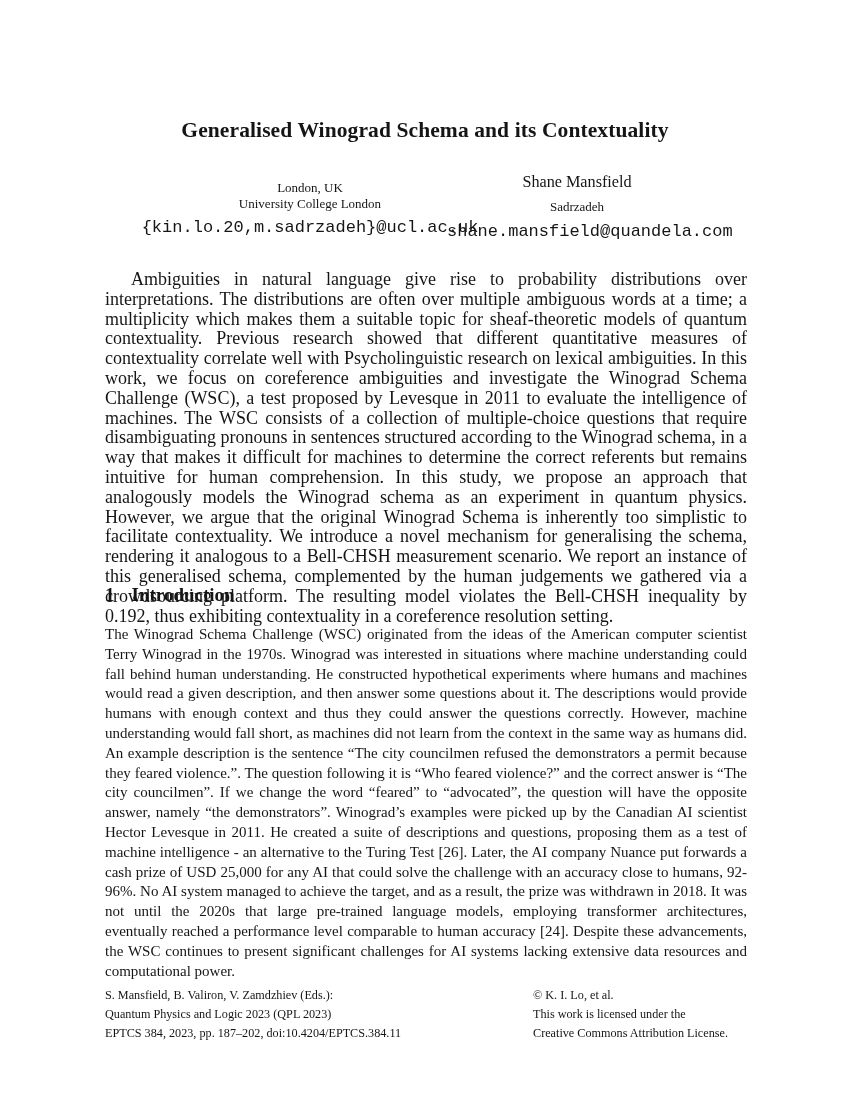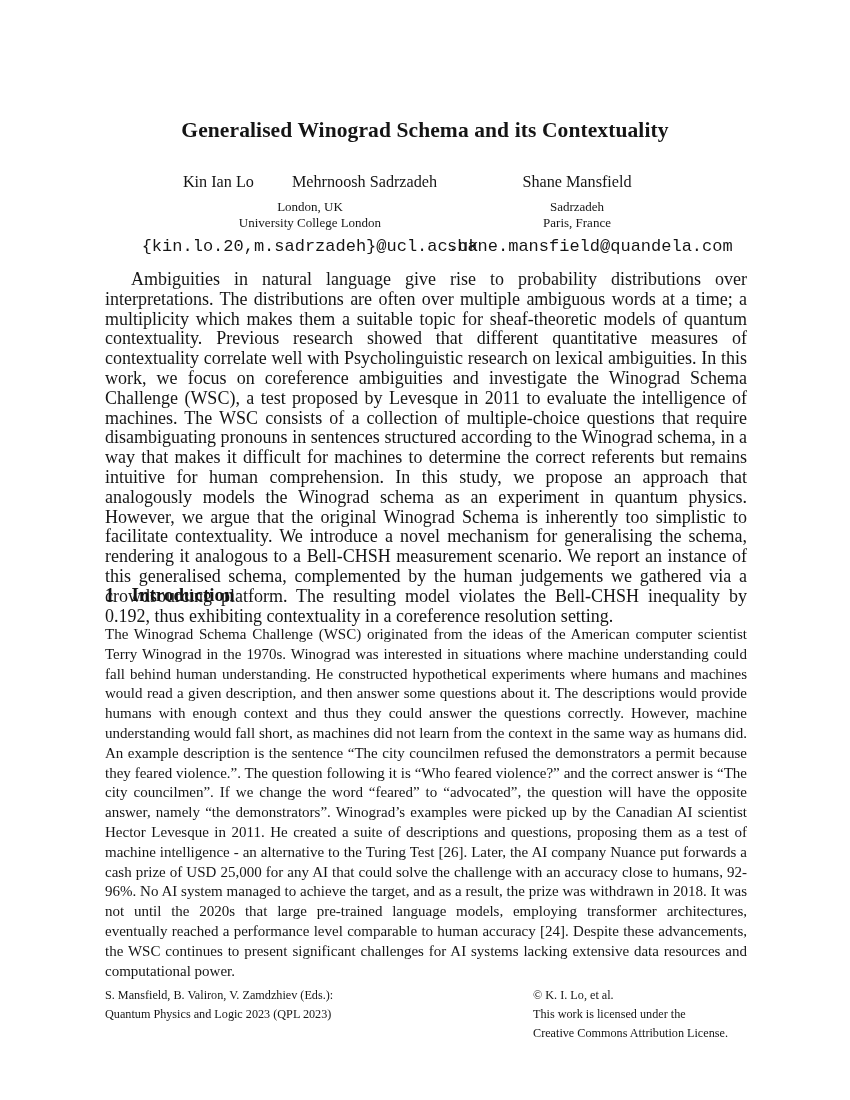--- a/index.html
+++ b/index.html
@@ -87,54 +87,50 @@
 </style>
 </head>
 <body>
 
 <div class="page">
 
   <h1 class="title">Generalised Winograd Schema and its Contextuality</h1>
 
   <div class="authors">
     <div class="author-group g1">
-      <div class="names">
-        <span>Kin Ian Lo</span>
-        <span>Mehrnoosh Sadrzadeh</span>
-      </div>
       <div class="affil">
         <div>London, UK</div>
         <div>University College London</div>
       </div>
       <div class="email">{kin.lo.20,m.sadrzadeh}@ucl.ac.uk</div>
     </div>
     <div class="author-group g2">
       <div class="names">
         <span>Shane Mansfield</span>
       </div>
       <div class="affil">
         <div>Sadrzadeh</div>
-        <div>Paris, France</div>
       </div>
       <div class="email">shane.mansfield@quandela.com</div>
     </div>
   </div>
 
   <p class="abstract">Ambiguities in natural language give rise to probability distributions over interpretations. The distributions are often over multiple ambiguous words at a time; a multiplicity which makes them a suitable topic for sheaf-theoretic models of quantum contextuality. Previous research showed that different quantitative measures of contextuality correlate well with Psycholinguistic research on lexical ambiguities. In this work, we focus on coreference ambiguities and investigate the Winograd Schema Challenge (WSC), a test proposed by Levesque in 2011 to evaluate the intelligence of machines. The WSC consists of a collection of multiple-choice questions that require disambiguating pronouns in sentences structured according to the Winograd schema, in a way that makes it difficult for machines to determine the correct referents but remains intuitive for human comprehension. In this study, we propose an approach that analogously models the Winograd schema as an experiment in quantum physics. However, we argue that the original Winograd Schema is inherently too simplistic to facilitate contextuality. We introduce a novel mechanism for generalising the schema, rendering it analogous to a Bell-CHSH measurement scenario. We report an instance of this generalised schema, complemented by the human judgements we gathered via a crowdsourcing platform. The resulting model violates the Bell-CHSH inequality by 0.192, thus exhibiting contextuality in a coreference resolution setting.</p>
 
   <h2 class="section-heading">
     <span class="sec-num">1</span><span class="sec-title">Introduction</span>
   </h2>
 
   <p class="body-text">The Winograd Schema Challenge (WSC) originated from the ideas of the American computer scientist Terry Winograd in the 1970s. Winograd was interested in situations where machine understanding could fall behind human understanding. He constructed hypothetical experiments where humans and machines would read a given description, and then answer some questions about it. The descriptions would provide humans with enough context and thus they could answer the questions correctly. However, machine understanding would fall short, as machines did not learn from the context in the same way as humans did. An example description is the sentence “The city councilmen refused the demonstrators a permit because they feared violence.”. The question following it is “Who feared violence?” and the correct answer is “The city councilmen”. If we change the word “feared” to “advocated”, the question will have the opposite answer, namely “the demonstrators”. Winograd’s examples were picked up by the Canadian AI scientist Hector Levesque in 2011. He created a suite of descriptions and questions, proposing them as a test of machine intelligence - an alternative to the Turing Test [26]. Later, the AI company Nuance put forwards a cash prize of USD 25,000 for any AI that could solve the challenge with an accuracy close to humans, 92-96%. No AI system managed to achieve the target, and as a result, the prize was withdrawn in 2018. It was not until the 2020s that large pre-trained language models, employing transformer architectures, eventually reached a performance level comparable to human accuracy [24]. Despite these advancements, the WSC continues to present significant challenges for AI systems lacking extensive data resources and computational power.</p>
 
   <div class="footer">
     <div class="footer-left">
       <div>S. Mansfield, B. Valiron, V. Zamdzhiev (Eds.):</div>
       <div>Quantum Physics and Logic 2023 (QPL 2023)</div>
+      <div><span>EPTCS 384, 2023, pp. 187–202, </span><span class="plain-link">doi:10.4204/EPTCS.384.11</span></div>
     </div>
     <div class="footer-right">
       <div>© K. I. Lo, et al.</div>
       <div>This work is licensed under the</div>
       <div class="plain-link">Creative Commons Attribution License.</div>
     </div>
   </div>
 
 </div>
 

